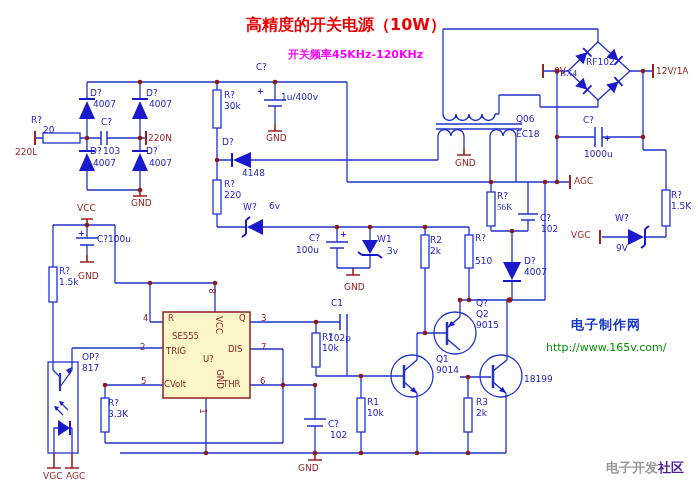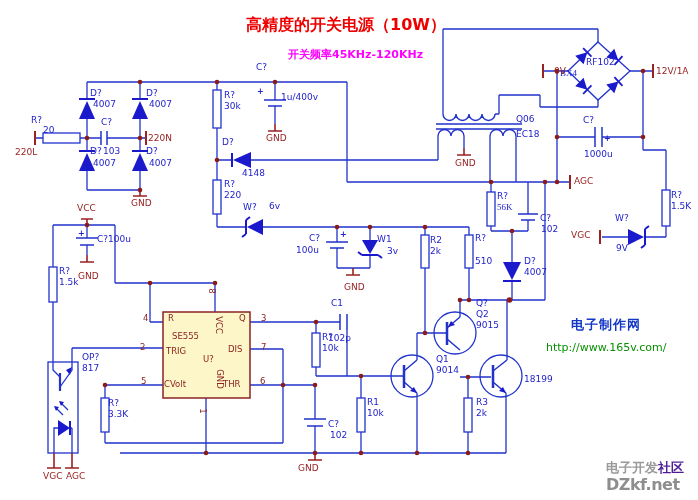--- a/index.html
+++ b/index.html
@@ -358,15 +358,14 @@
     </div>
 
 <div class="title">高精度的开关电源（10W）</div>
 <div class="subtitle">开关频率45KHz-120KHz</div>
 
 <div class="sitename">电子制作网</div>
 <div class="siteurl">http://www.165v.com/</div>
 <div class="community">
   <span class="gray">电子开发</span><span class="red">社区</span>
 </div>
-<div class="logo">DZkf.net</div>
 
 </div>
 
 </body></html>

